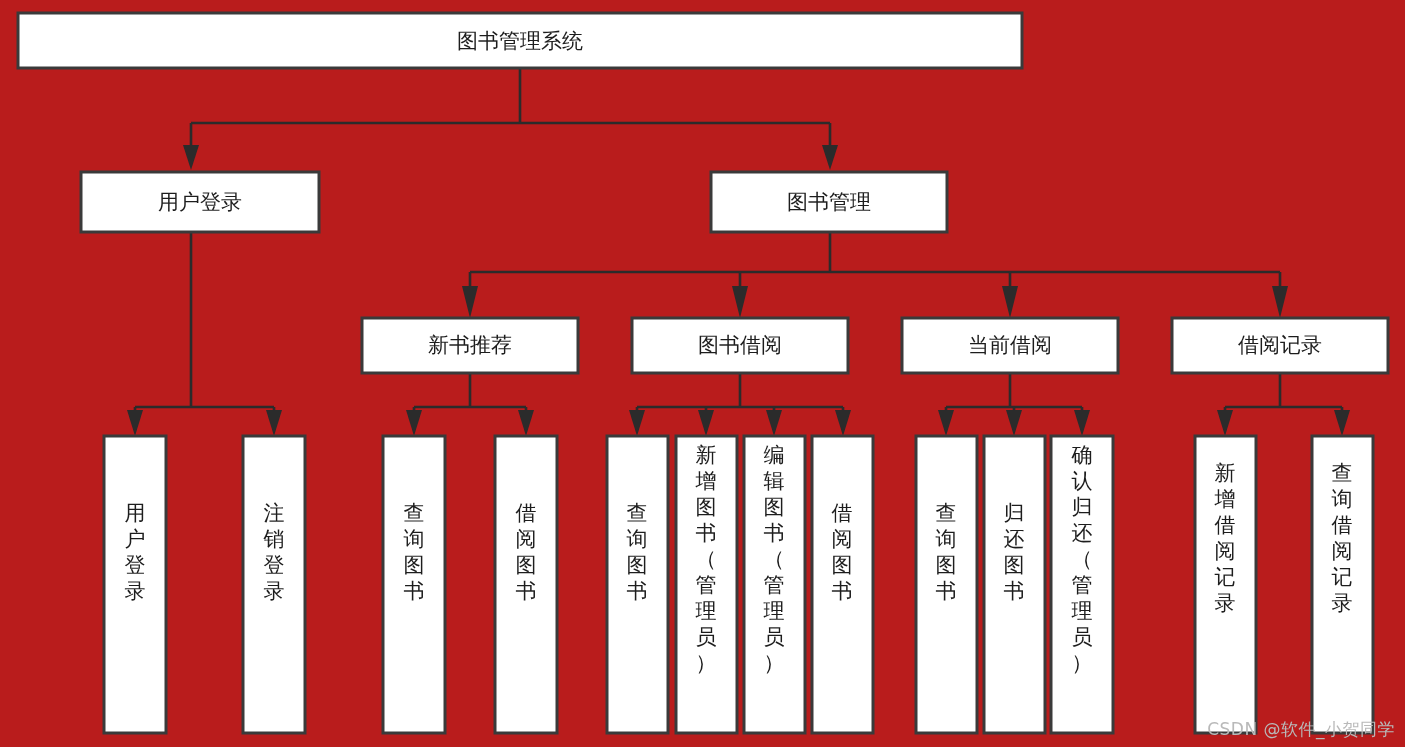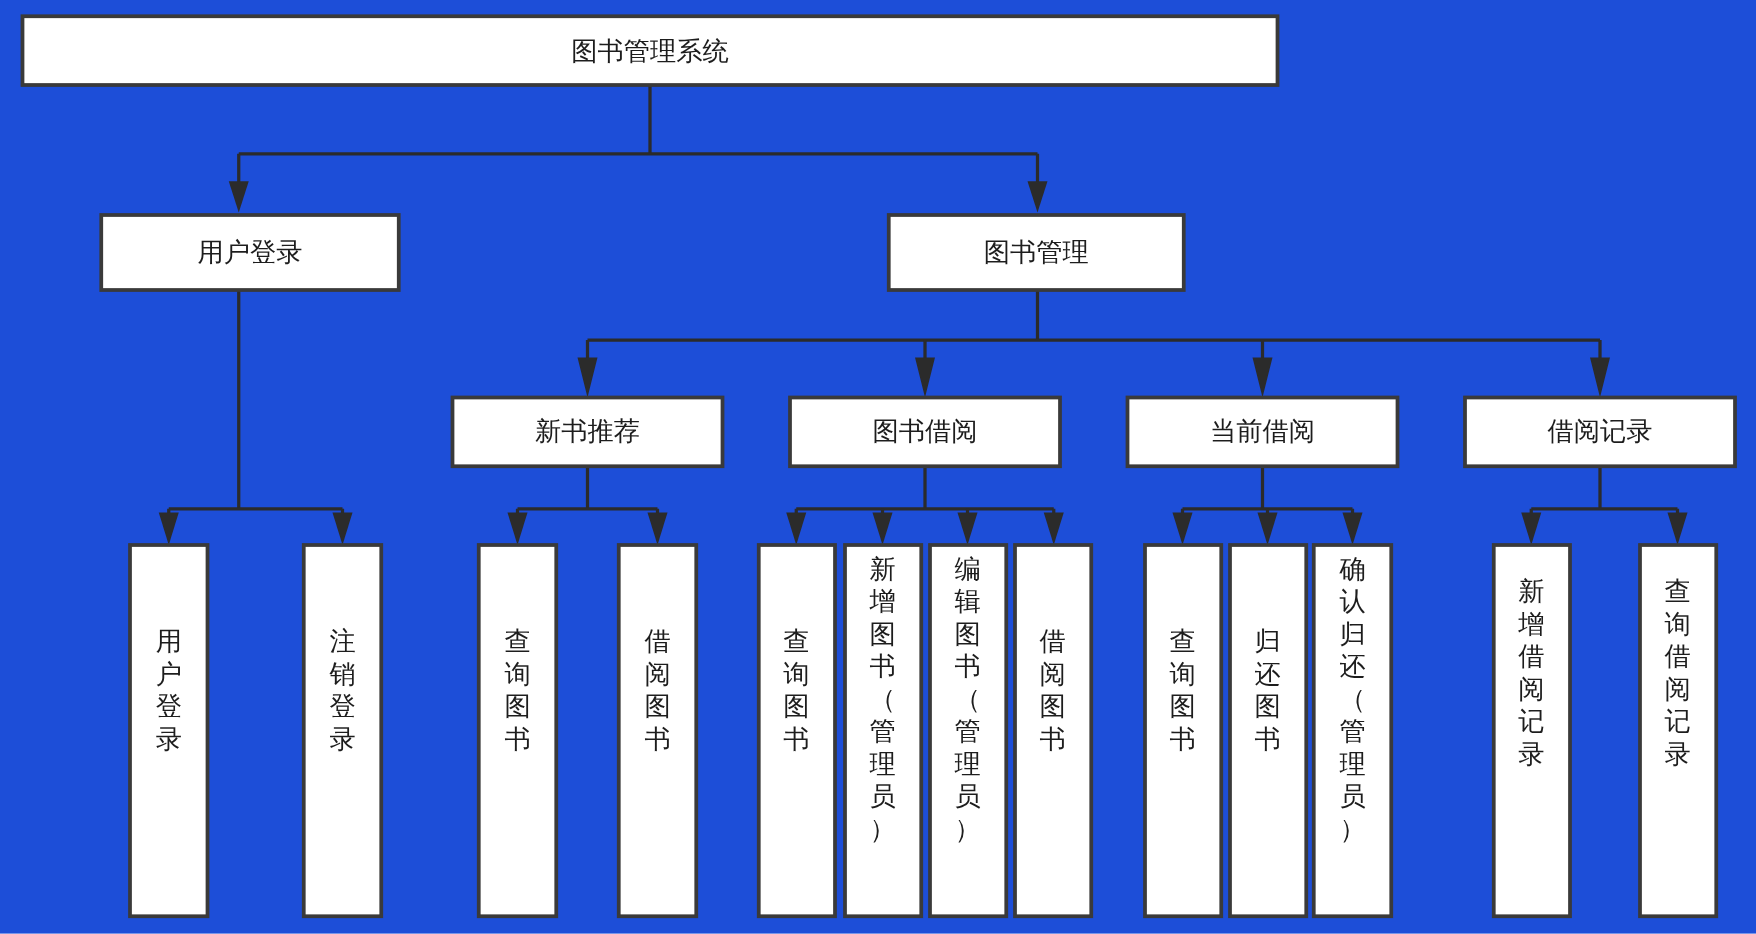--- a/index.html
+++ b/index.html
@@ -10,21 +10,21 @@
   body {
     width: 1405px;
     height: 747px;
     font-family: "DejaVu Sans", "Liberation Sans", sans-serif;
     overflow: hidden;
   }
   #diagram-root {
     position: relative;
     width: 1405px;
     height: 747px;
-    background: #1d4ed8;
+    background: #b91c1c;
   }
   svg.flow {
     position: absolute;
     top: 0;
     left: 0;
     width: 1405px;
     height: 747px;
   }
   .node-rect {
     fill: #ffffff;
@@ -240,13 +240,14 @@
       <text class="node-text-vert" x="1225" y="480"><tspan x="1225" y="480">新</tspan><tspan x="1225" y="506">增</tspan><tspan x="1225" y="532">借</tspan><tspan x="1225" y="558">阅</tspan><tspan x="1225" y="584">记</tspan><tspan x="1225" y="610">录</tspan></text>
     </g>
 
     <g>
       <rect class="node-rect" x="1312" y="436" width="61" height="297"></rect>
       <text class="node-text-vert" x="1342" y="480"><tspan x="1342" y="480">查</tspan><tspan x="1342" y="506">询</tspan><tspan x="1342" y="532">借</tspan><tspan x="1342" y="558">阅</tspan><tspan x="1342" y="584">记</tspan><tspan x="1342" y="610">录</tspan></text>
     </g>
 
   </svg>
 
+  <div class="watermark">CSDN @软件_小贺同学</div>
 </div>
 
 </body></html>

